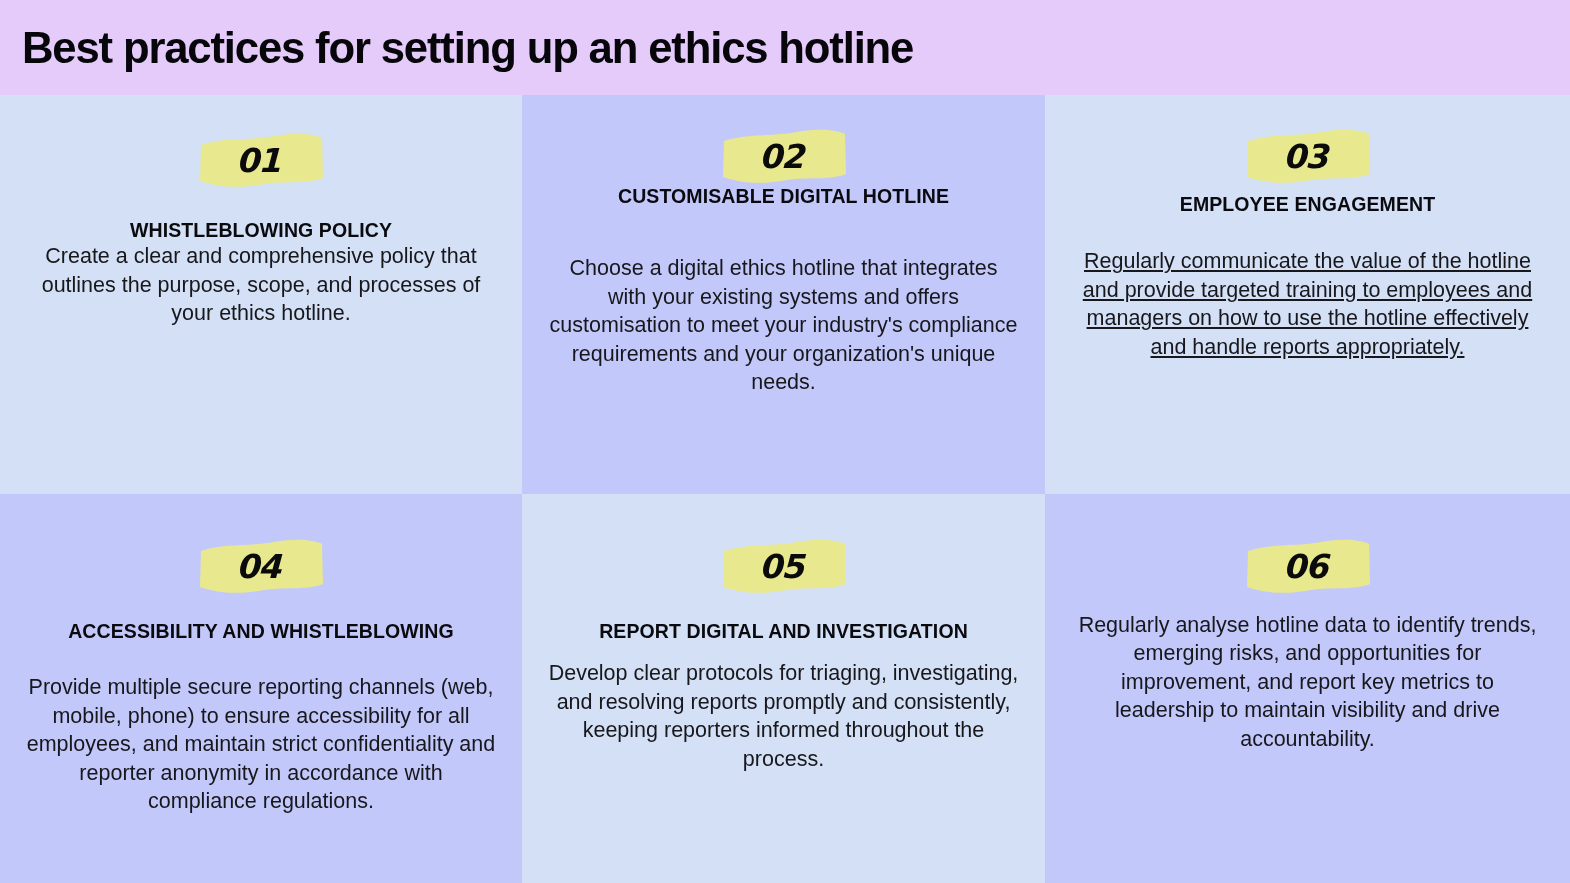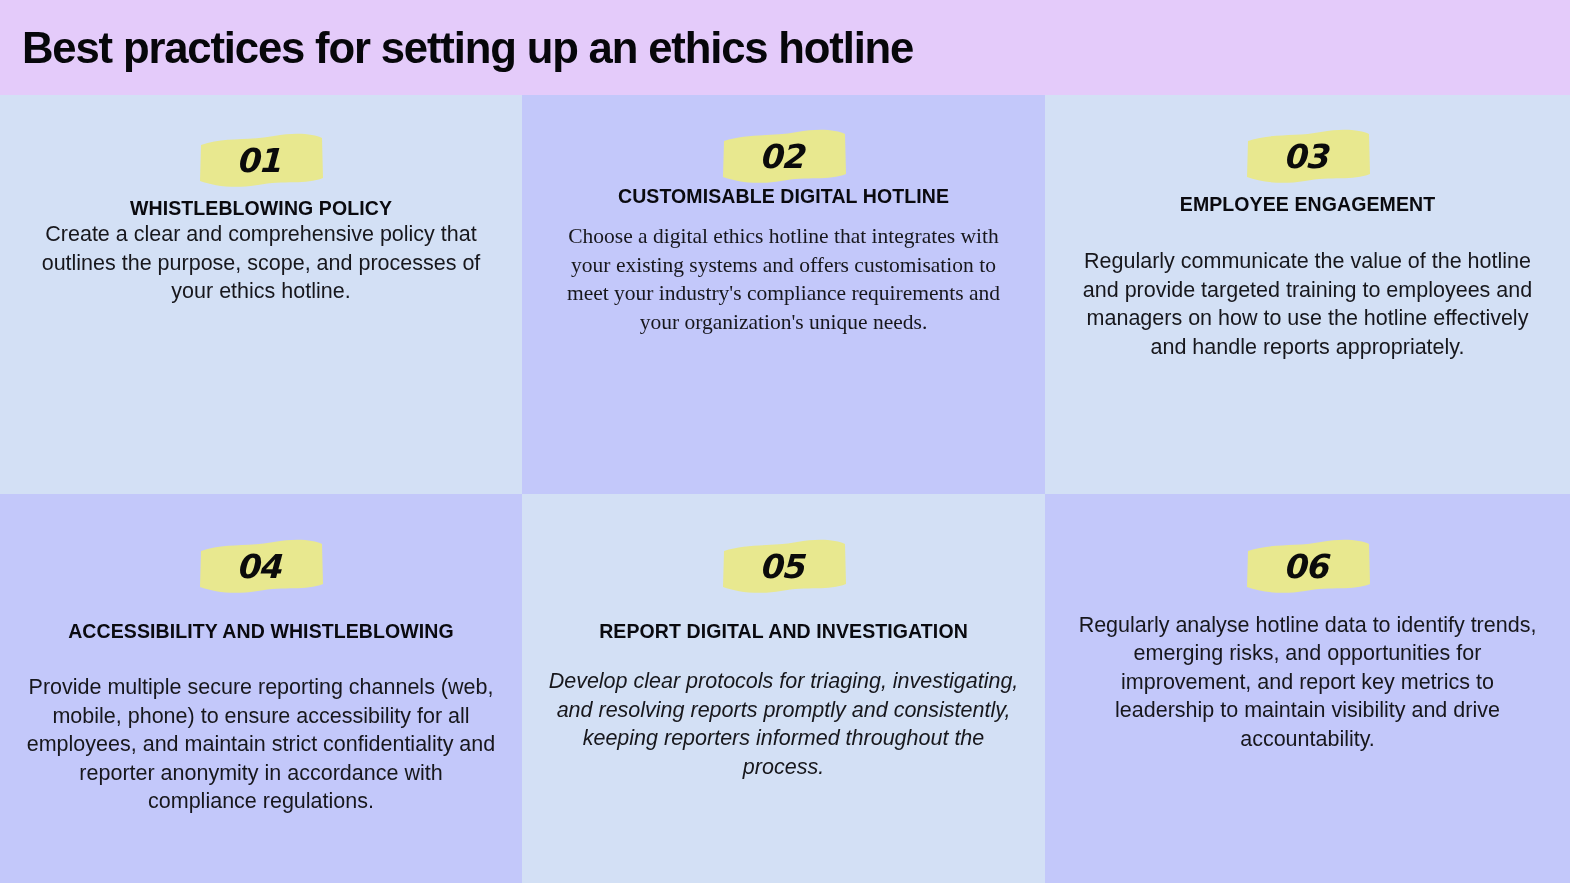--- a/index.html
+++ b/index.html
@@ -116,38 +116,38 @@
     font-weight: 400;
     font-size: 21.5px;
     line-height: 1.32;
     color: #17171c;
     text-align: center;
     max-width: 470px;
   }
 
   
   .c1 .card-inner { padding-top: 38px; }
-  .c1 .card-heading { margin-top: 8px; }
+  .c1 .card-heading { margin-top: 30px; }
   .c1 .card-body { max-width: 452px; }
 
   .c2 .card-inner { padding-top: 34px; }
   .c2 .card-heading { }
-  .c2 .card-body { margin-top: 14px; max-width: 470px; font-family: Liberation Serif, serif; }
+  .c2 .card-body { margin-top: 46px; max-width: 470px; }
 
   .c3 .card-inner { padding-top: 34px; }
   .c3 .card-heading { margin-top: 8px; }
-  .c3 .card-body { margin-top: 31px; max-width: 450px; }
+  .c3 .card-body { margin-top: 31px; max-width: 450px; text-decoration: underline; }
 
   .c4 .card-inner { padding-top: 45px; }
   .c4 .card-heading { margin-top: 25px; }
   .c4 .card-body { margin-top: 30px; max-width: 470px; text-align: center; }
 
   .c5 .card-inner { padding-top: 45px; }
   .c5 .card-heading { margin-top: 25px; }
-  .c5 .card-body { margin-top: 24px; max-width: 470px; font-style: italic; }
+  .c5 .card-body { margin-top: 16px; max-width: 470px; }
 
   .c6 .card-inner { padding-top: 45px; }
   .c6 .card-heading { margin-top: 25px; }
   .c6 .card-body { margin-top: 16px; max-width: 460px; }
 </style>
 </head>
 <body>
 
 <div class="page">
 

